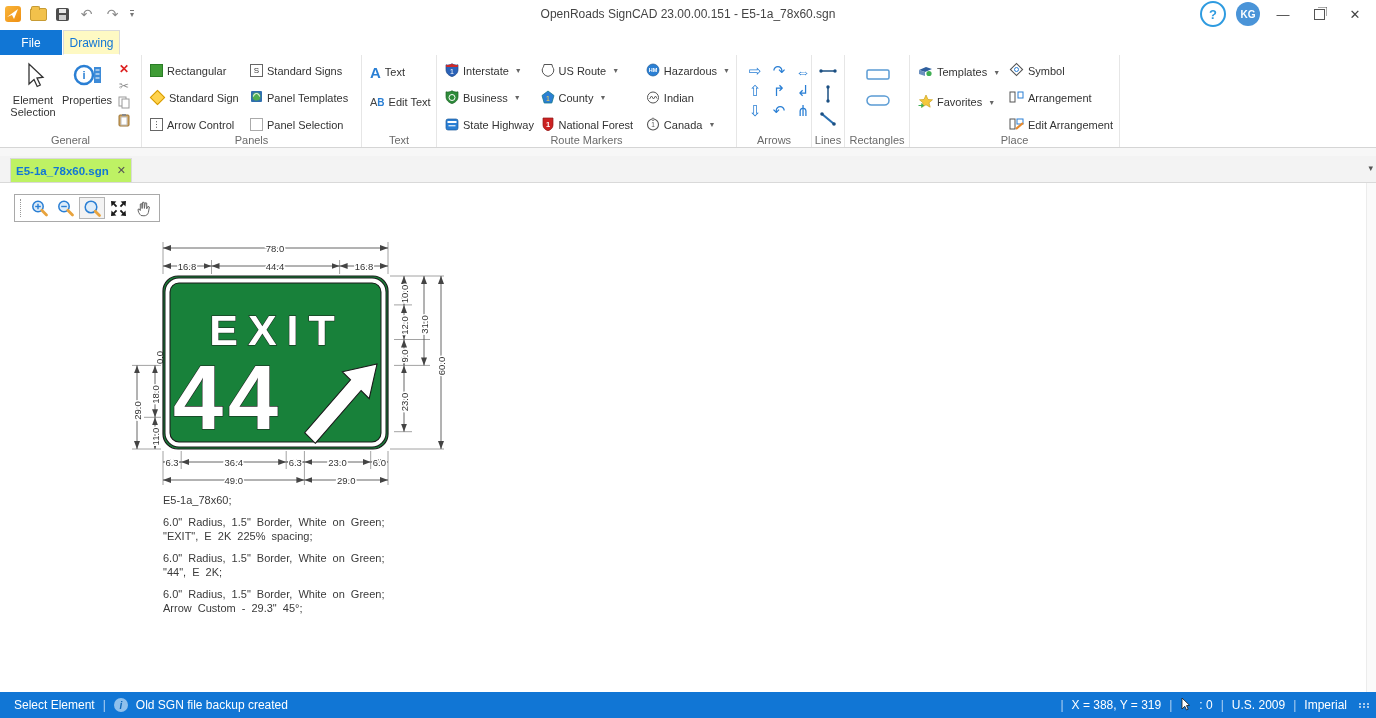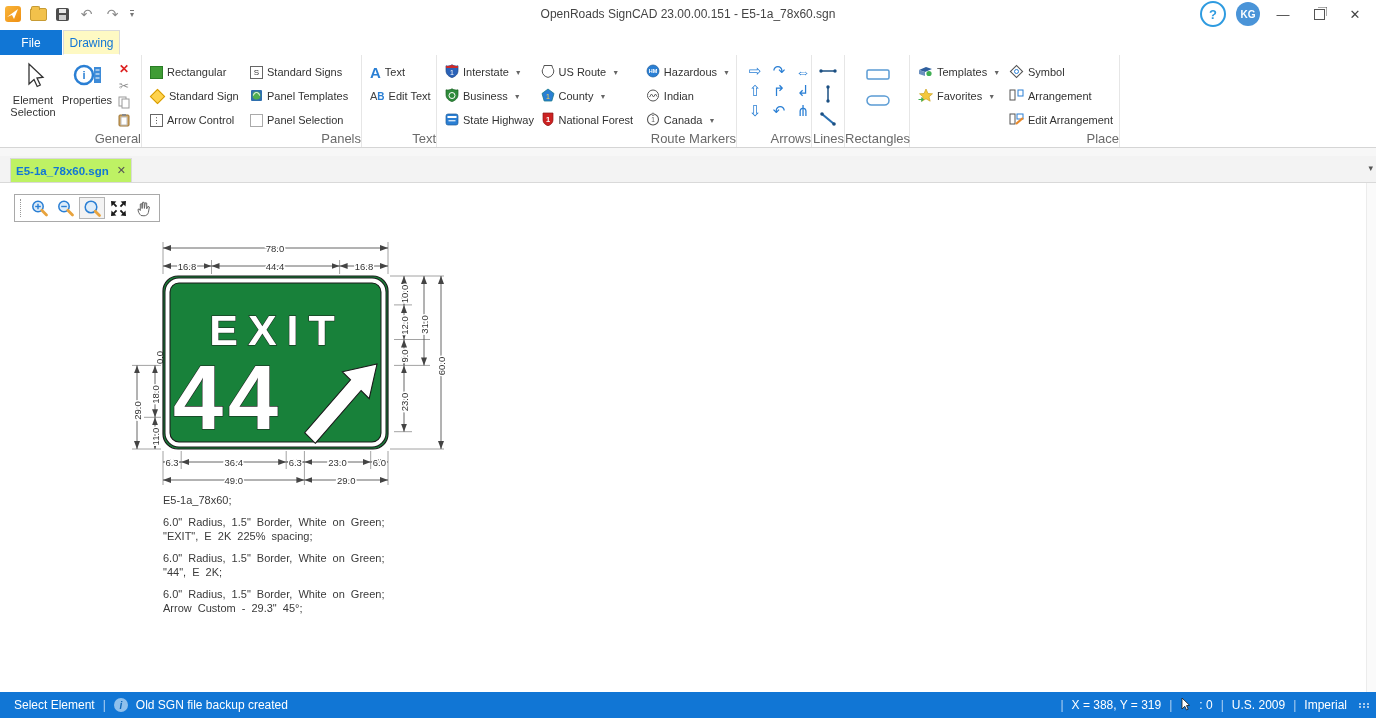--- a/index.html
+++ b/index.html
@@ -28,26 +28,26 @@
 
   
   #tabrow{position:absolute;left:0;top:28px;width:1376px;height:27px;background:#fff;border-bottom:1px solid #dadada;padding-left:27px;}
   #file-tab{position:absolute;left:0;top:2px;width:62px;height:25px;background:#1176d5;color:#fff;font-size:12px;display:flex;align-items:center;justify-content:center;}
   #drawing-tab{position:absolute;left:63px;top:2px;width:57px;height:25px;background:#fef9c3;border:1px solid #dadada;border-bottom:1px solid #fff;color:#1176d5;font-size:12px;display:flex;align-items:center;justify-content:center;box-sizing:border-box;}
   #ribbon-collapse{position:absolute;right:8px;top:8px;}
 
   
   #ribbon{position:absolute;left:0;top:55px;width:1376px;height:93px;background:#fff;border-bottom:1px solid #d5d5d5;display:flex;box-sizing:border-box;}
   .rgroup{position:relative;height:92px;border-right:1px solid #e6e6e6;box-sizing:border-box;padding:4px 4px 14px 6px;flex:none;}
-  .glabel{position:absolute;bottom:1px;left:0;right:0;text-align:right;font-size:13px;color:#6a6a6a;}
+  .glabel{position:absolute;bottom:1px;left:0;right:0;text-align:center;font-size:11px;color:#6a6a6a;}
   .gcontent{display:flex;height:74px;}
   .bigbtn{width:54px;display:flex;flex-direction:column;align-items:center;justify-content:flex-start;gap:2px;padding-top:3px;font-size:11px;text-align:center;line-height:12px;color:#333;}
   .minicol{display:flex;flex-direction:column;justify-content:flex-start;gap:2px;padding-top:2px;width:20px;align-items:center;}
   .mini{width:16px;height:15px;display:flex;align-items:center;justify-content:center;font-size:12px;color:#8a8a8a;}
-  .col{display:flex;flex-direction:column;justify-content:flex-start;gap:4px;padding-top:3px;}
+  .col{display:flex;flex-direction:column;justify-content:flex-start;gap:10px;padding-top:3px;}
   .rbtn{display:flex;align-items:center;gap:4px;height:20px;font-size:11px;color:#333;white-space:nowrap;padding:0 2px;}
   .caret{font-size:7px;color:#666;margin-left:2px;}
   .sq-green{width:11px;height:11px;background:#3f9c35;border:1px solid #2a7d26;}
   .diamond{width:9px;height:9px;background:#ffd34d;border:1px solid #d69a00;transform:rotate(45deg);margin:1px 2px;}
   .boxic{width:11px;height:11px;border:1px solid #666;background:#fff;font-size:8px;display:flex;align-items:center;justify-content:center;color:#333;}
   .boxic.empty{border-color:#aaa;}
   .bigA{color:#2a7fd4;font-weight:bold;font-size:15px;}
   .editA{font-size:11px;color:#444;}
   .editA b{color:#2a7fd4;font-size:10px;}
   .arrowgrid{display:grid;grid-template-columns:24px 24px 24px;grid-template-rows:20px 20px 20px;align-items:center;justify-items:center;color:#2a7fd4;font-size:15px;padding-top:2px;}

